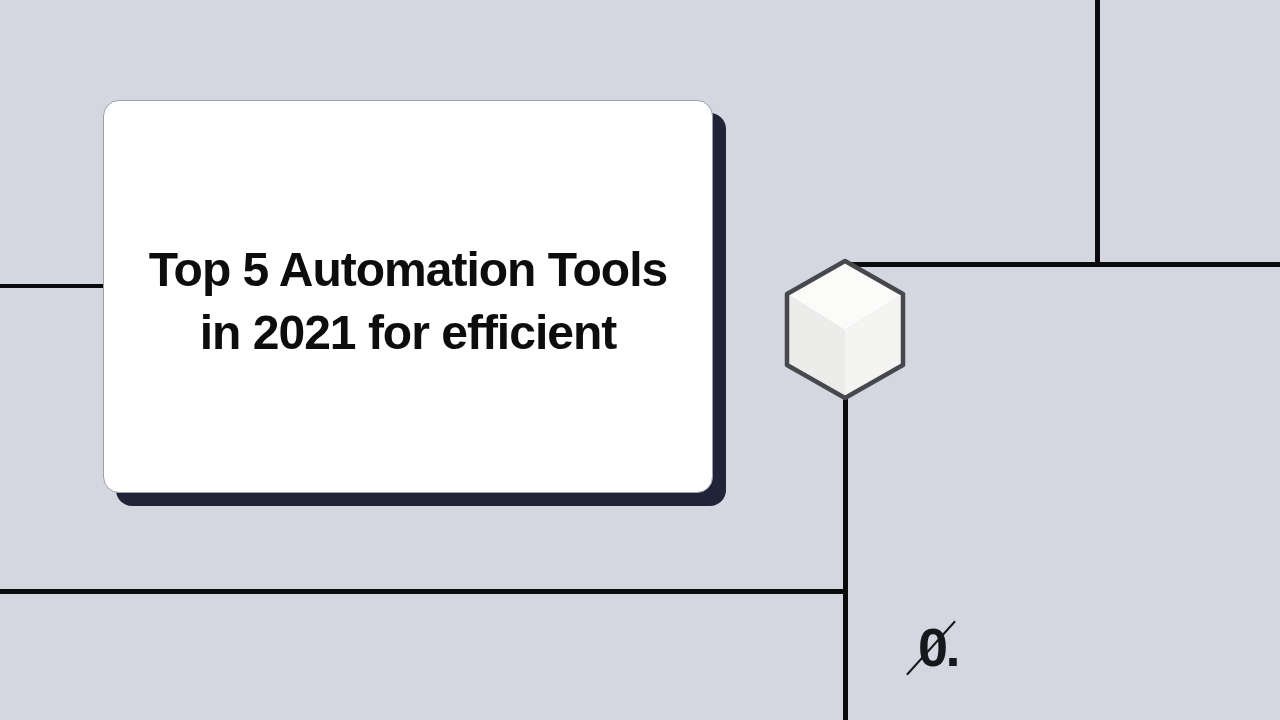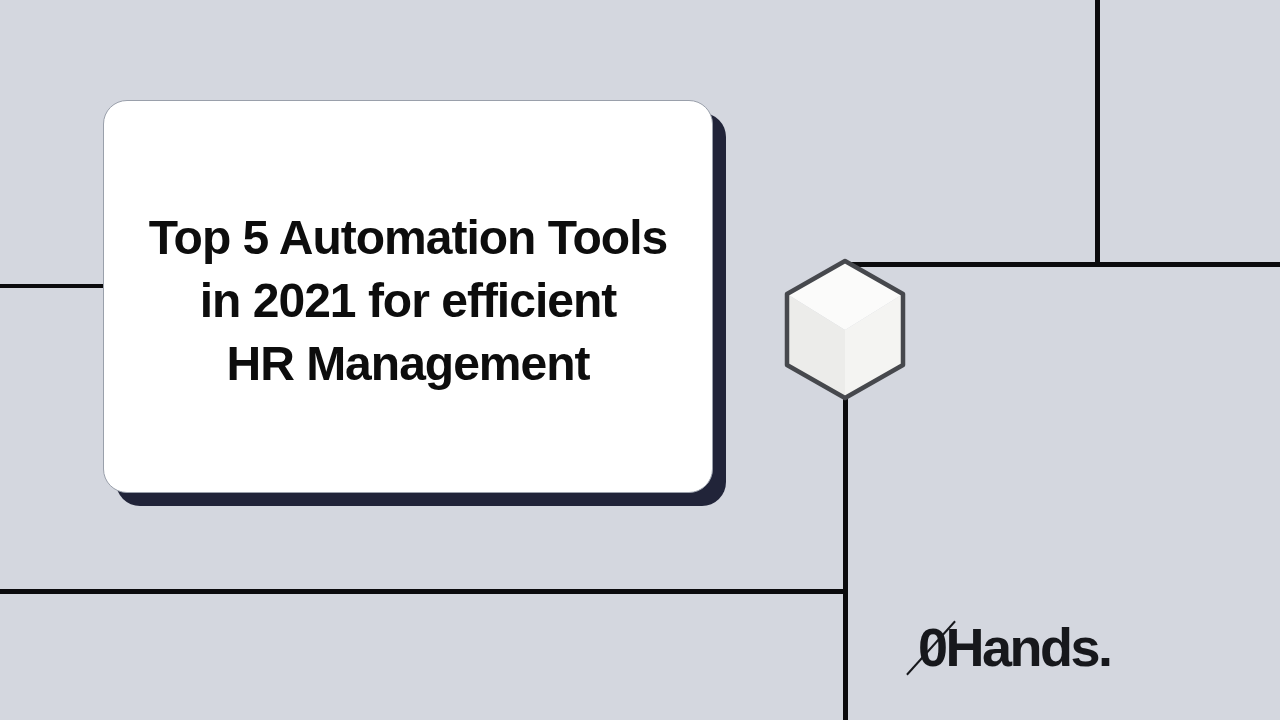--- a/index.html
+++ b/index.html
@@ -21,21 +21,21 @@
   .line-v-bottom{left:843px;top:399px;width:5px;height:321px;}
 
   
   .cube{position:absolute;left:783px;top:256px;width:124px;height:147px;}
 
   
   .card{
     position:absolute;left:103px;top:100px;width:610px;height:393px;
     background:var(--card-bg);
     border:1px solid var(--card-border);
-    border-radius:24px;
+    border-radius:16px;
     box-shadow:13px 13px 0 0 var(--card-shadow);
     display:flex;align-items:center;justify-content:center;
     z-index:2;
   }
   .title{
     text-align:center;
     font-weight:bold;
     font-size:48px;
     line-height:63px;
     letter-spacing:-1px;
@@ -71,26 +71,24 @@
     <polygon points="62,5 120,38 62,74 4,38" style="fill:var(--cube-top);"></polygon>
     <polygon points="4,38 62,74 62,142 4,109" style="fill:var(--cube-left);"></polygon>
     <polygon points="120,38 120,109 62,142 62,74" style="fill:var(--cube-right);"></polygon>
     <path d="M62 5 L120 38 L120 109 L62 142 L4 109 L4 38 Z" style="fill:none;stroke:var(--cube-stroke);stroke-width:4.5;stroke-linejoin:round;"></path>
   </svg>
 
   <div class="card">
     <div class="title">
       <div>Top 5 Automation Tools</div>
       <div>in 2021 for efficient</div>
-      <div>HR Management</div>
     </div>
   </div>
 
   <div class="logo">
     <span class="logo-zero">
       <span>0</span>
       <span class="logo-slash"></span>
     </span>
-    <span>Hands</span>
     <span>.</span>
   </div>
 
 </div>
 
 </body></html>

